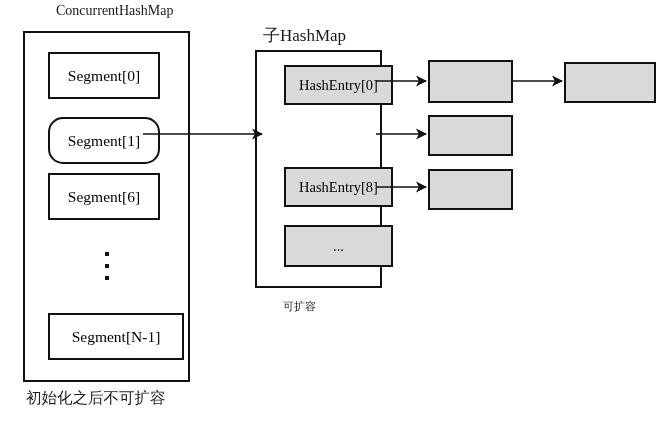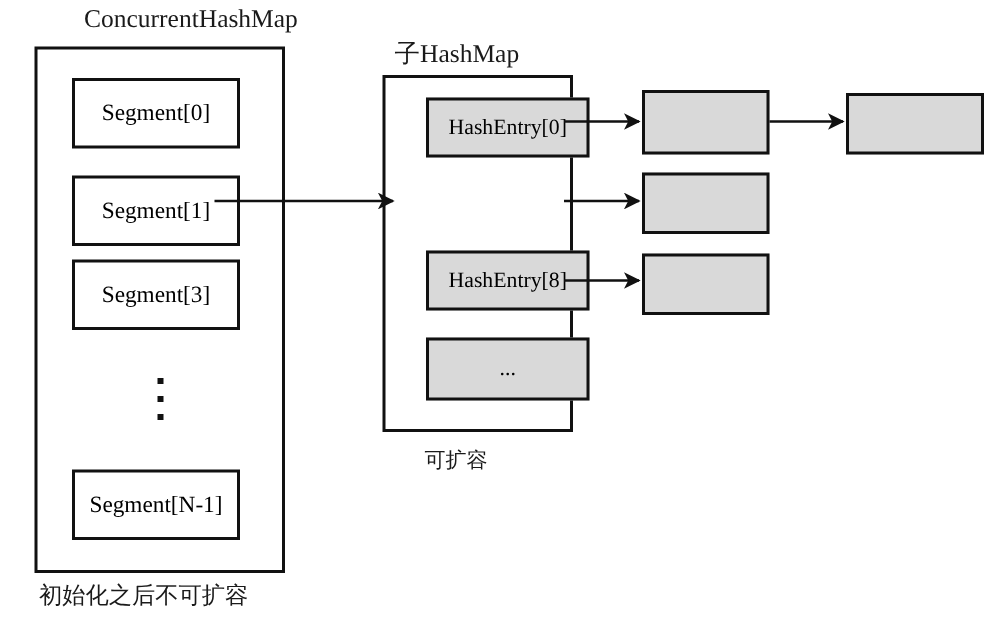--- a/index.html
+++ b/index.html
@@ -21,36 +21,36 @@
     position: absolute;
     white-space: nowrap;
     line-height: 1;
     color: #1a1a1a;
   }
 
   
   .title-chm {
     left: 56px;
     top: 4px;
-    font-size: 17px;
+    font-size: 14px;
   }
   .title-sub {
     left: 263px;
     top: 27px;
     font-size: 17px;
   }
   .caption-left {
     left: 26px;
     top: 390px;
     font-size: 15.5px;
   }
   .caption-mid {
     left: 283px;
     top: 301px;
-    font-size: 14px;
+    font-size: 11px;
   }
 
   
   .outer-box {
     position: absolute;
     background: #ffffff;
     border: 2px solid #111111;
     box-sizing: border-box;
   }
   #chm-container {
@@ -130,31 +130,31 @@
 <body>
 
 <div id="canvas">
 
   <div class="label title-chm">ConcurrentHashMap</div>
 
   <div class="outer-box" id="chm-container"></div>
 
   <div class="seg-box" style="left:48px; top:52px; width:112px; height:47px;">Segment[0]</div>
 
-  <div class="seg-box" style="left:48px; top:117px; width:112px; height:47px;">Segment[1]</div>
+  <div class="seg-box" style="left:48px; top:117px; width:112px; height:47px;border-radius:15px;">Segment[1]</div>
 
-  <div class="seg-box" style="left:48px; top:173px; width:112px; height:47px;">Segment[3]</div>
+  <div class="seg-box" style="left:48px; top:173px; width:112px; height:47px;">Segment[6]</div>
 
   <div id="seg-ellipsis">
       <i></i>
       <i></i>
       <i></i>
     </div>
 
-  <div class="seg-box" style="left:48px; top:313px; width:112px; height:47px;">Segment[N-1]</div>
+  <div class="seg-box" style="left:48px; top:313px; width:136px; height:47px;">Segment[N-1]</div>
 
   <div class="label caption-left">初始化之后不可扩容</div>
 
   <div class="label title-sub">子HashMap</div>
 
   <div class="outer-box" id="sub-container"></div>
 
   <div class="entry-box" style="left:264px; top:65px; width:109px; height:40px;">HashEntry[0]</div>
 
 

